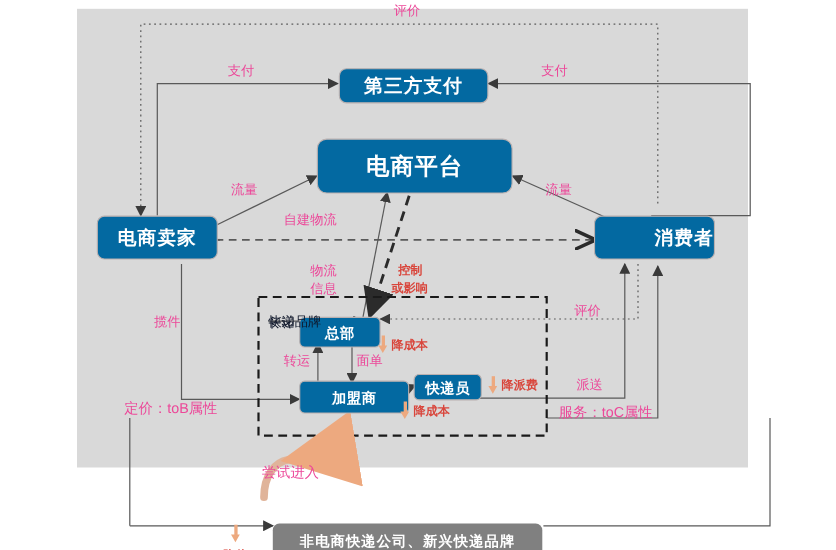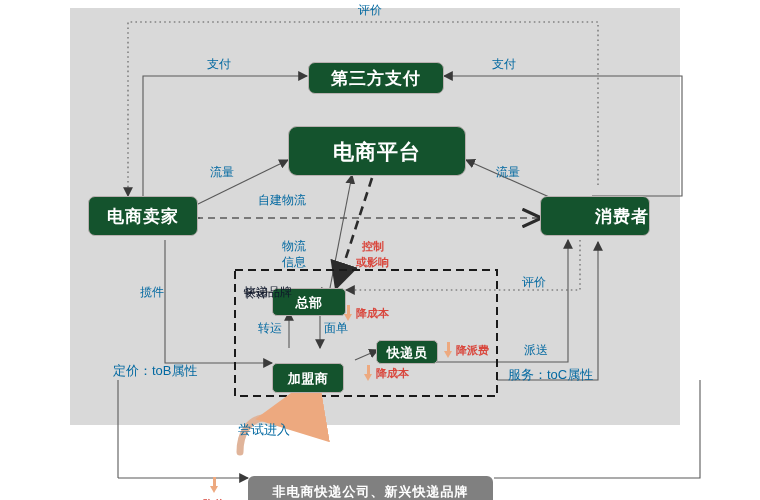--- a/index.html
+++ b/index.html
@@ -9,29 +9,29 @@
   #stage{position:absolute;left:0;top:0;width:760px;height:500px;}
 
   
   .panel{position:absolute;left:70px;top:8px;width:610px;height:417px;background:#d9d9d9;}
 
   
   svg.wires{position:absolute;left:0;top:0;width:760px;height:500px;overflow:visible;}
 
   
   .node{position:absolute;box-sizing:border-box;display:flex;align-items:center;justify-content:center;
-        background:#14532d;color:#ffffff;border-radius:7px;border:1px solid #b9b0b0;
+        background:#0369a1;color:#ffffff;border-radius:7px;border:1px solid #b9b0b0;
         font-weight:700;letter-spacing:1px;text-align:center;line-height:1;}
   .node.big{font-size:21px;border-radius:9px;}
   .node.mid{font-size:17px;}
   .node.sm{font-size:13px;border-radius:5px;letter-spacing:0.5px;}
   .node.gray{background:#808080;color:#ffffff;font-weight:700;font-size:13px;border:none;border-radius:6px;letter-spacing:1px;}
 
   
-  .lbl{position:absolute;font-size:12px;color:#0369a1;white-space:nowrap;line-height:1.15;}
+  .lbl{position:absolute;font-size:12px;color:#ec4899;white-space:nowrap;line-height:1.15;}
   .lbl.red{color:#d9463c;font-weight:700;font-size:11px;}
   .lbl.ctr{text-align:center;}
   .lbl.big{font-size:13px;}
 
   .redgrp{position:absolute;display:flex;align-items:center;gap:3px;white-space:nowrap;}
   .redgrp .txt{color:#d9463c;font-weight:700;font-size:11px;}
   .downarrow{width:9px;height:17px;position:relative;flex:none;}
   .downarrow:before{content:"";position:absolute;left:3px;top:0;width:3px;height:10px;background:#eda97f;}
   .downarrow:after{content:"";position:absolute;left:0;top:9px;border-left:4.5px solid transparent;
        border-right:4.5px solid transparent;border-top:7px solid #eda97f;}
@@ -126,21 +126,21 @@
   </div>
 
   <div class="node mid" style="left:540px;top:196px;width:110px;height:40px;justify-content:flex-end;">
     <span>消费者</span>
   </div>
 
   <div class="node sm" style="left:272px;top:288px;width:74px;height:28px;">
     <span>总部</span>
   </div>
 
-  <div class="node sm" style="left:272px;top:363px;width:72px;height:30px;">
+  <div class="node sm" style="left:272px;top:346px;width:100px;height:30px;">
     <span>加盟商</span>
   </div>
 
   <div class="node sm" style="left:376px;top:340px;width:62px;height:24px;">
     <span>快递员</span>
   </div>
 
   <div class="node gray" style="left:248px;top:476px;width:245px;height:30px;">
     <span>非电商快递公司、新兴快递品牌</span>
   </div>

